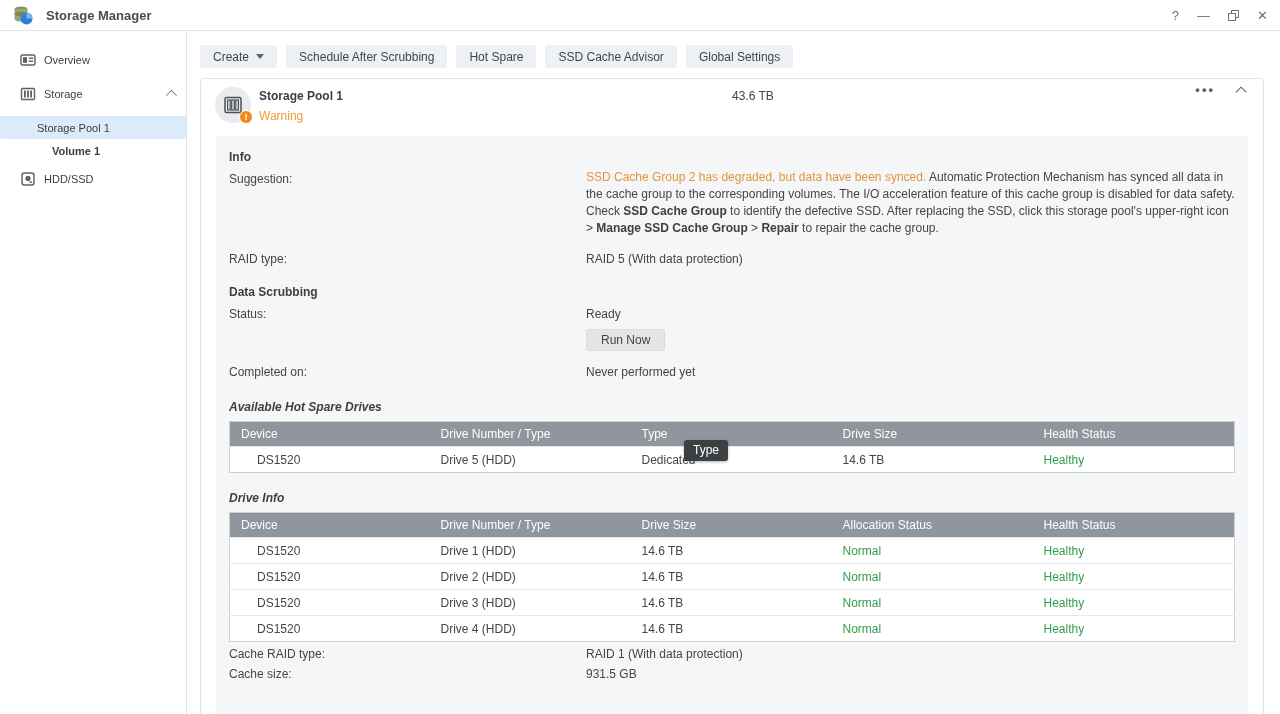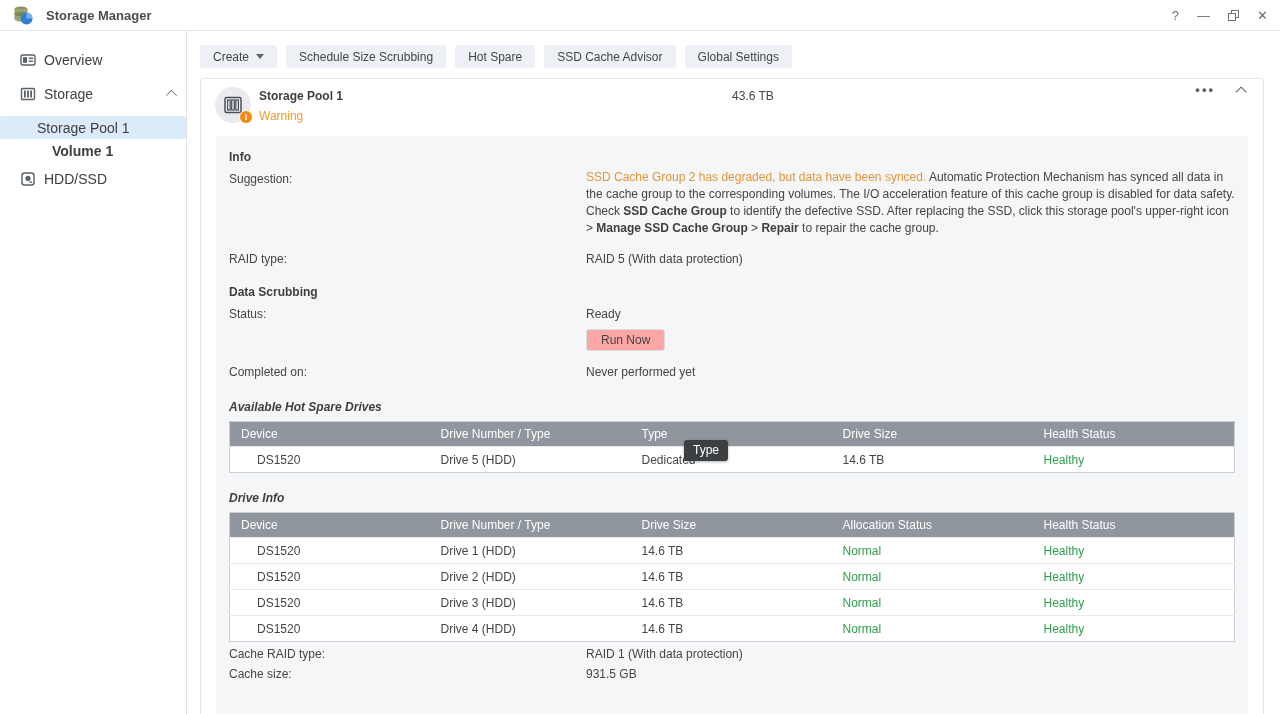--- a/index.html
+++ b/index.html
@@ -13,21 +13,21 @@
   .app-title { font-weight:bold; font-size:13px; color:#4c4c4c; }
   .win-controls { margin-left:auto; display:flex; align-items:center; gap:18px; color:#6f6f6f; }
   .win-btn { font-size:13px; line-height:1; cursor:default; display:flex; align-items:center; }
   .restore-glyph { width:11px; height:11px; position:relative; display:inline-block; }
   .restore-glyph .r1 { position:absolute; top:0; left:3px; width:8px; height:8px; border:1px solid #6f6f6f; }
   .restore-glyph .r2 { position:absolute; top:3px; left:0; width:8px; height:8px; border:1px solid #6f6f6f; background:#fff; }
 
   
   .app-body { display:flex; height:683px; }
   .sidebar { width:187px; flex:none; background:#fff; border-right:1px solid #e0e3e6; padding-top:17px; }
-  .side-item { height:24px; display:flex; align-items:center; padding:0 12px 0 20px; margin-bottom:10px; color:#404040; font-size:14px; cursor:default; }
+  .side-item { height:24px; display:flex; align-items:center; padding:0 12px 0 20px; margin-bottom:10px; color:#404040; font-size:11px; cursor:default; }
   .side-item .icon { width:16px; height:16px; margin-right:8px; flex:none; color:#5a6268; }
   .side-item.selected { background:#dcebf9; border-radius:2px; margin-bottom:0; height:23px; }
   .side-item.child1 { padding-left:37px; margin-bottom:0; height:23px; }
   .side-item.child2 { padding-left:52px; margin-bottom:5px; height:23px;font-weight:bold; }
   .chev-up { margin-left:auto; width:8px; height:8px; border-top:1.5px solid #7a828a; border-right:1.5px solid #7a828a; transform:rotate(-45deg) translateY(2px); }
 
   .main { flex:1; background:#fff; position:relative; overflow:hidden; }
 
   
   .toolbar { padding:14px 0 0 13px; display:flex; gap:9px; }
@@ -60,21 +60,21 @@
   .sec-h { font-weight:bold; color:#3f3f3f; line-height:15px; margin-bottom:4px; }
   .kv { display:flex; line-height:20px; }
   .kv .k { width:357px; flex:none; }
   .kv .v { flex:1; }
   .sugg { line-height:17px; }
   .seg-orange { color:#e3953b; }
   .seg-bold { font-weight:bold; color:#3f3f3f; }
   .seg-normal { color:#454545; }
   .mt4 { margin-top:12px; } .mt10 { margin-top:10px; } .mt16 { margin-top:16px; } .mt18 { margin-top:18px;font-style:italic; }
   .runnow-row { margin-top:4px; height:24px; align-items:center; }
-  .btn-secondary { background:#fca5a5; border:1px solid #d9dde2; border-radius:3px; height:22px; padding:0 14px;
+  .btn-secondary { background:#e5e5e5; border:1px solid #d9dde2; border-radius:3px; height:22px; padding:0 14px;
     font-family:inherit; font-size:12px; color:#454545; cursor:default; }
 
   
   .tbl-wrap { position:relative; margin-bottom:2px; }
   table { width:100%; border-collapse:collapse; table-layout:fixed; background:#fff;
     border:1px solid #ccd0d4; }
   th { background:#8f969e; color:#fff; font-weight:normal; text-align:left; height:25px; padding:0 10px; font-size:12px; }
   td { height:26px; padding:0 10px; border-top:1px solid #e6e8ea; color:#454545; }
   th.c-first { padding-left:11px; }
   td.c-first { padding-left:27px; }
@@ -144,21 +144,21 @@
       <span>HDD/SSD</span>
     </div>
   </div>
 
   <div class="main">
     <div class="toolbar">
       <button class="tb-btn">
         <span>Create</span>
         <span class="caret"></span>
       </button>
-      <button class="tb-btn">Schedule Size Scrubbing</button>
+      <button class="tb-btn">Schedule After Scrubbing</button>
       <button class="tb-btn">Hot Spare</button>
       <button class="tb-btn">SSD Cache Advisor</button>
       <button class="tb-btn">Global Settings</button>
     </div>
 
     <div class="card">
       <div class="card-header">
         <div class="pool-icon">
           <svg width="20" height="20" viewBox="0 0 20 20">
             <rect x="2" y="2.5" width="16" height="15" rx="1.5" fill="none" stroke="#4a5158" stroke-width="1.5"></rect>

